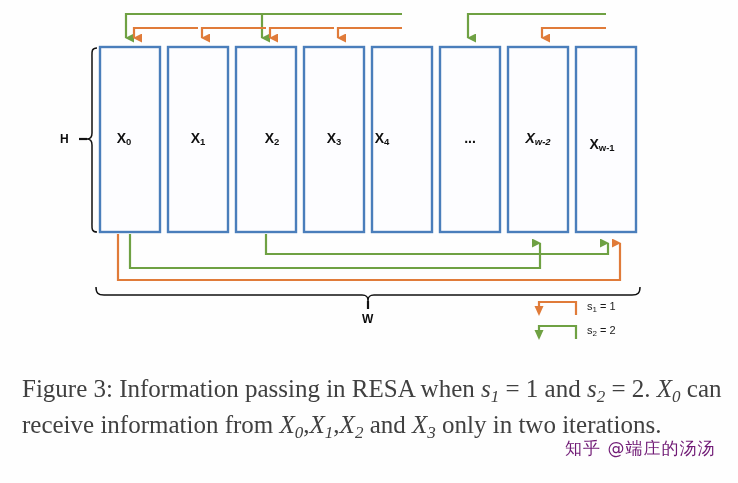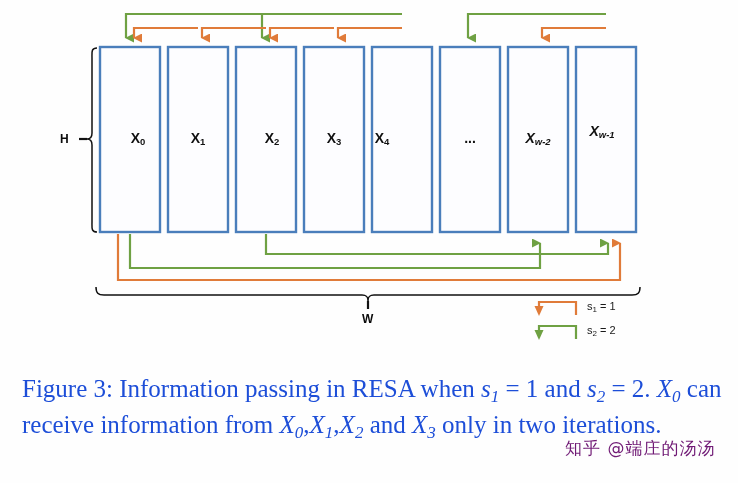--- a/index.html
+++ b/index.html
@@ -90,21 +90,21 @@
 
   
   #caption {
     position: absolute;
     left: 22px;
     top: 372px;
     width: 700px;
     font-family: "Liberation Serif", serif;
     font-size: 25px;
     line-height: 33px;
-    color: #1d4ed8;
+    color: #404040;
   }
   #caption .mathvar {
     font-style: italic;
     font-family: "Liberation Serif", serif;
   }
   #caption .msub {
     font-style: italic;
     font-size: 17px;
     position: relative;
     top: 5px;
@@ -197,42 +197,42 @@
       <path d="M97,48 C91,48 92,52 92,58 L92,133 C92,138 90,139 87,139 C90,139 92,140 92,145 L92,222 C92,228 91,232 97,232"></path>
       <line x1="87" y1="139" x2="79" y2="139" stroke-width="2.2"></line>
     </g>
 
     <g fill="none" stroke="#111111" stroke-width="1.5">
       <path d="M96,287 C96,293 98,295 104,295 L362,295 C367,295 368,297 368,301 C368,297 369,295 374,295 L632,295 C638,295 640,293 640,287"></path>
       <line x1="368" y1="301" x2="368" y2="309" stroke-width="2.2"></line>
     </g>
   </svg>
 
-  <div class="col-label" style="left:111px; top:131px; width:54px;">
+  <div class="col-label" style="left:97px; top:131px; width:54px;">
     <span>X</span><span class="sub">0</span>
   </div>
   <div class="col-label" style="left:168px; top:131px; width:60px;">
     <span>X</span><span class="sub">1</span>
   </div>
   <div class="col-label" style="left:236px; top:131px; width:60px;margin-left:6px;">
     <span>X</span><span class="sub">2</span>
   </div>
   <div class="col-label" style="left:304px; top:131px; width:60px;">
     <span>X</span><span class="sub">3</span>
   </div>
   <div class="col-label" style="left:356px; top:131px; width:52px;">
     <span>X</span><span class="sub">4</span>
   </div>
   <div class="col-label" style="left:440px; top:131px; width:60px;">
     <span>...</span><span class="sub"></span>
   </div>
   <div class="col-label" style="left:508px; top:131px; width:60px;font-style:italic;">
     <span>X</span><span class="sub">w-2</span>
   </div>
-  <div class="col-label" style="left:576px; top:124px; width:52px;font-style:italic;">
+  <div class="col-label" style="left:576px; top:137px; width:52px;">
     <span>X</span><span class="sub">w-1</span>
   </div>
 
   <div class="dim-label" style="left:60px; top:132px;">H</div>
   <div class="dim-label" style="left:362px; top:312px;">W</div>
 
   <div id="legend">
     <div class="legend-row" style="left:0; top:0;">
       <svg width="58" height="22" viewBox="0 0 58 22">
         <path d="M51,17 L51,4 L14,4 L14,9" fill="none" stroke="#e07b39" stroke-width="2.2"></path>

